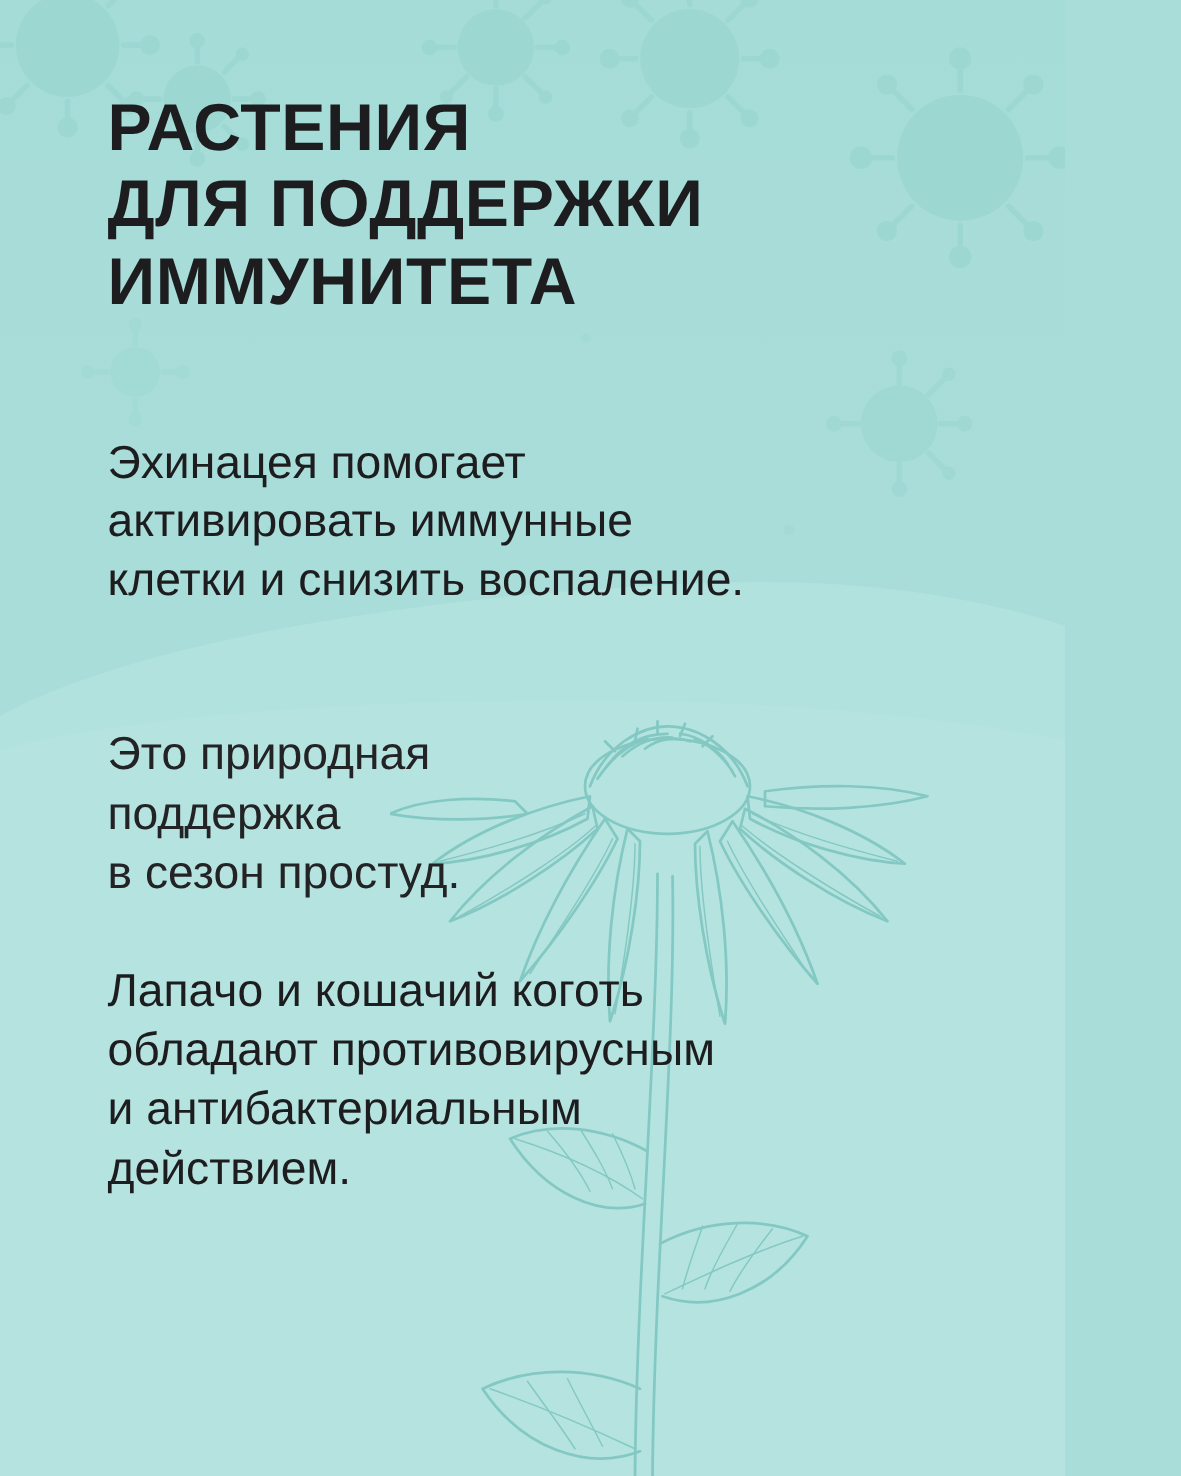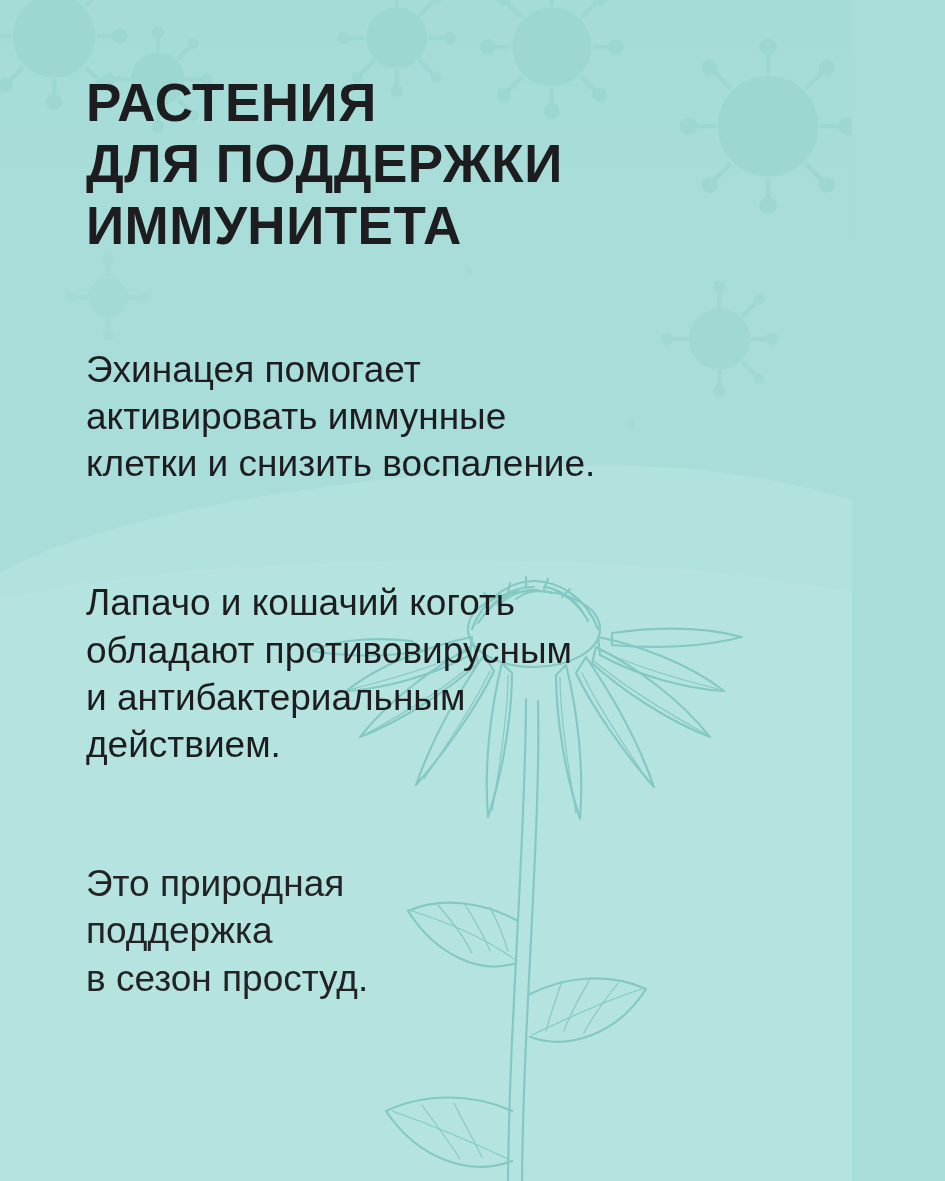--- a/index.html
+++ b/index.html
@@ -316,26 +316,26 @@
     <h1 class="title">РАСТЕНИЯ
 ДЛЯ ПОДДЕРЖКИ
 ИММУНИТЕТА</h1>
 
     <p class="para">
       <b>Эхинацея</b><span> помогает
 активировать иммунные
 клетки и снизить воспаление.</span>
     </p>
 
+    <p class="para muted last">
+      <span>Это природная
+поддержка
+в сезон простуд.</span>
+    </p>
+
     <p class="para">
       <b>Лапачо</b><span> и </span><b>кошачий коготь</b><span>
 обладают противовирусным
 и антибактериальным
 действием.</span>
     </p>
-
-    <p class="para muted last">
-      <span>Это природная
-поддержка
-в сезон простуд.</span>
-    </p>
   </div>
 </div>
 
 </body></html>

